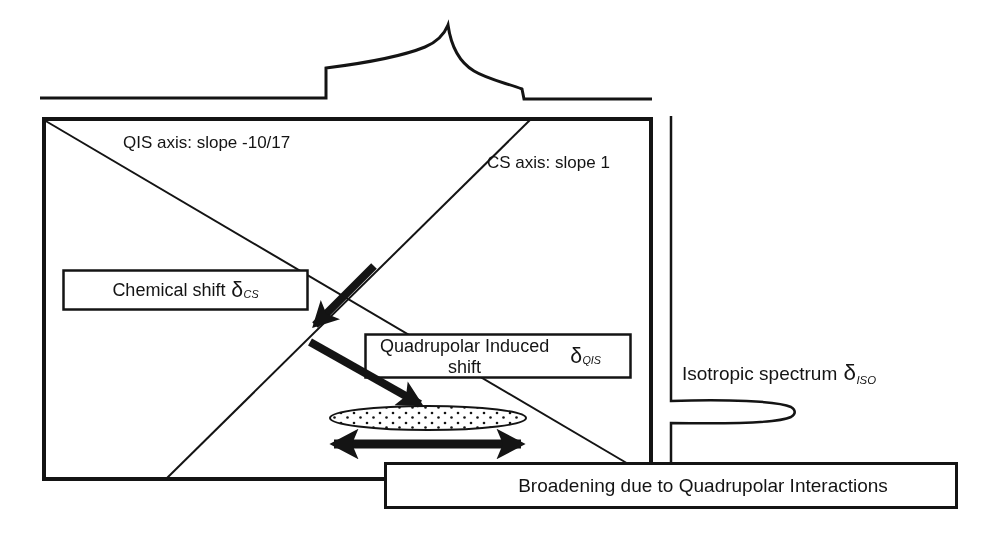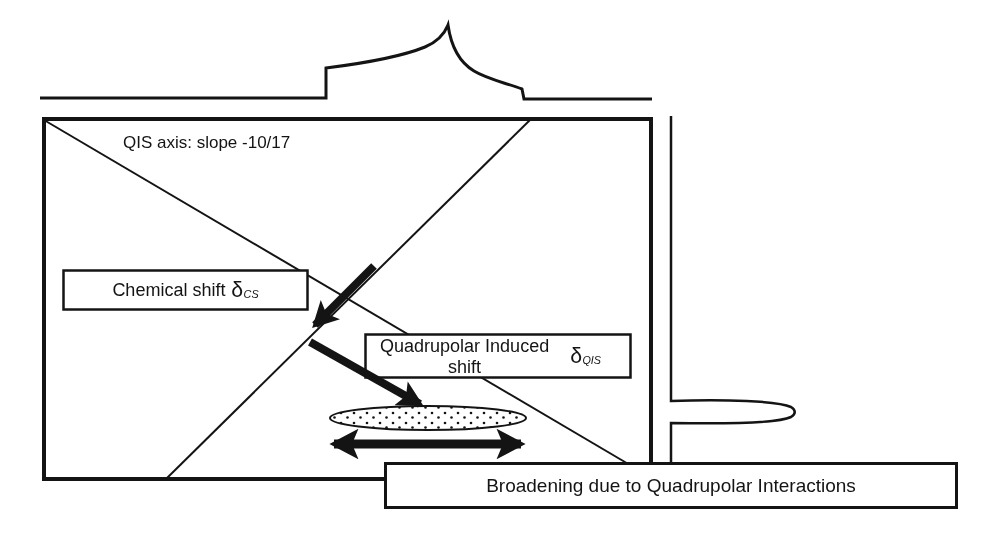--- a/index.html
+++ b/index.html
@@ -61,32 +61,36 @@
 
     <ellipse cx="428" cy="418" rx="98" ry="12" fill="url(#dotpat)" stroke="currentColor" stroke-width="2"></ellipse>
 
     <line x1="374" y1="266" x2="315" y2="325" stroke="currentColor" stroke-width="8" marker-end="url(#ah)"></line>
     <line x1="310" y1="342" x2="420" y2="404" stroke="currentColor" stroke-width="8" marker-end="url(#ah)"></line>
     <line x1="334" y1="444" x2="521" y2="444" stroke="currentColor" stroke-width="9" marker-start="url(#ah)" marker-end="url(#ah)"></line>
   </svg>
 
   <div class="txt axis-label" style="left:123px; top:132px;">QIS axis: slope -10/17</div>
 
+  <div class="txt axis-label" style="left:487px; top:152px;">CS axis: slope 1</div>
 
   <div class="boxlabel f18" style="left:63px; top:271px; width:245px; height:39px;">
     <span>Chemical shift</span>
       <span class="sym">δ</span>
       <span class="subsc">CS</span>
   </div>
 
   <div class="boxlabel f18" style="left:365px; top:335px; width:236px; height:43px;">
     <span>Quadrupolar Induced shift</span>
       <span class="sym">δ</span>
       <span class="subsc">QIS</span>
   </div>
 
-  <div class="boxlabel f19" style="left:385px; top:464px; width:572px; height:44px;">
+  <div class="boxlabel f19" style="left:385px; top:464px; width:572px; height:44px;padding-left:32px;">
     <span>Broadening due to Quadrupolar Interactions</span>
   </div>
 
+  <div class="txt f19" style="left:682px; top:360px;">
+    <span>Isotropic spectrum</span><span class="sym">δ</span><span class="subsc">ISO</span>
+  </div>
 
 
 </div>
 
 </body></html>

